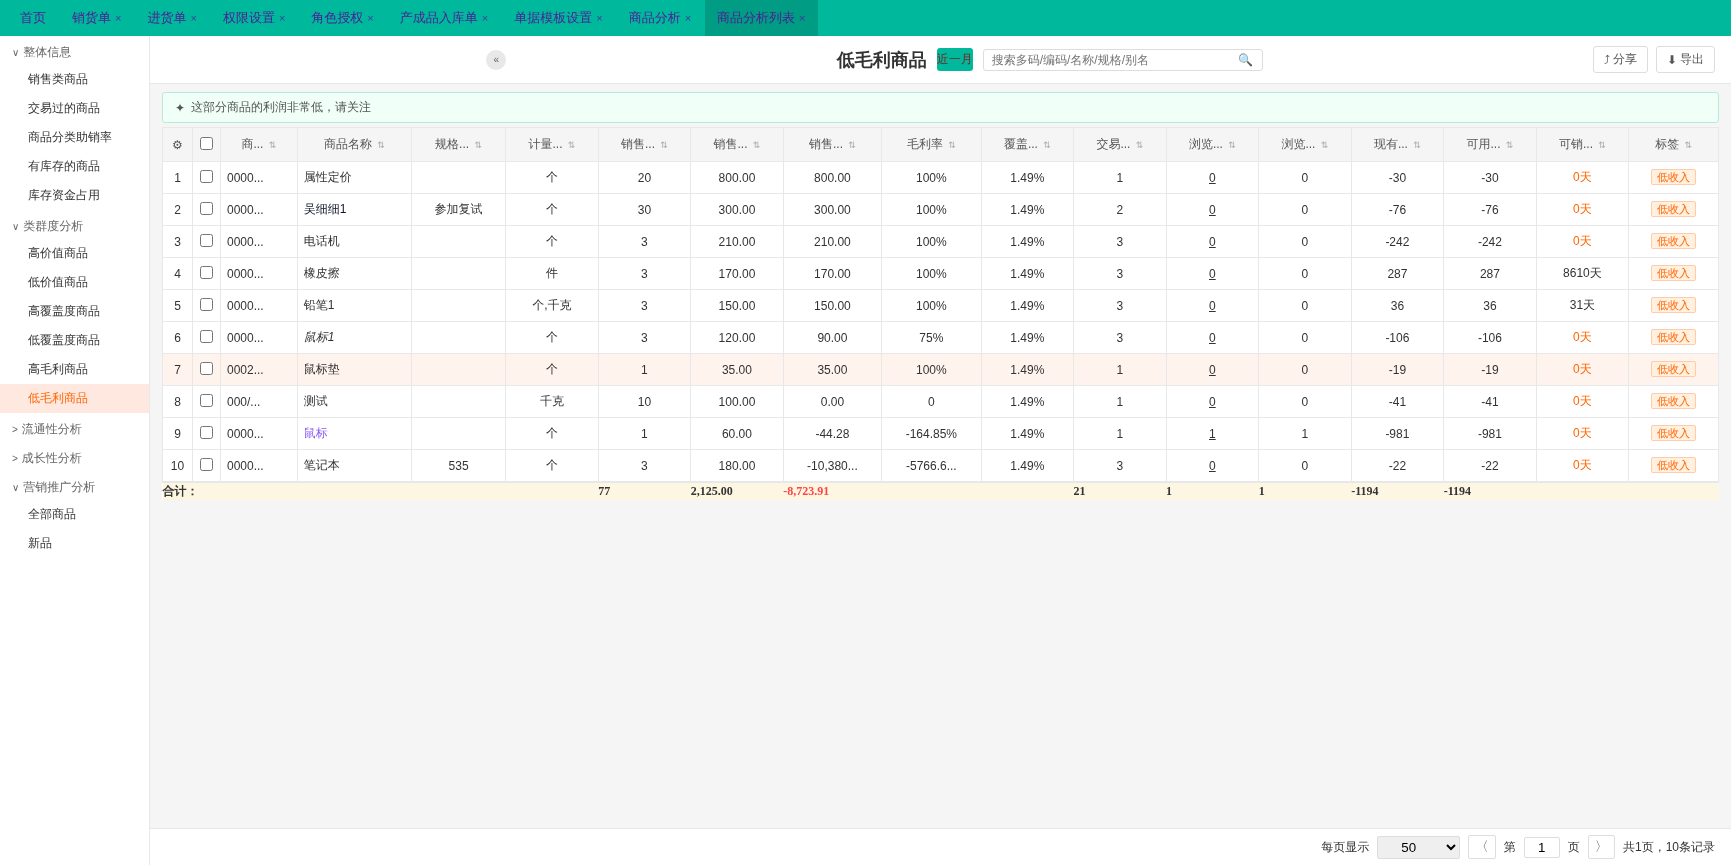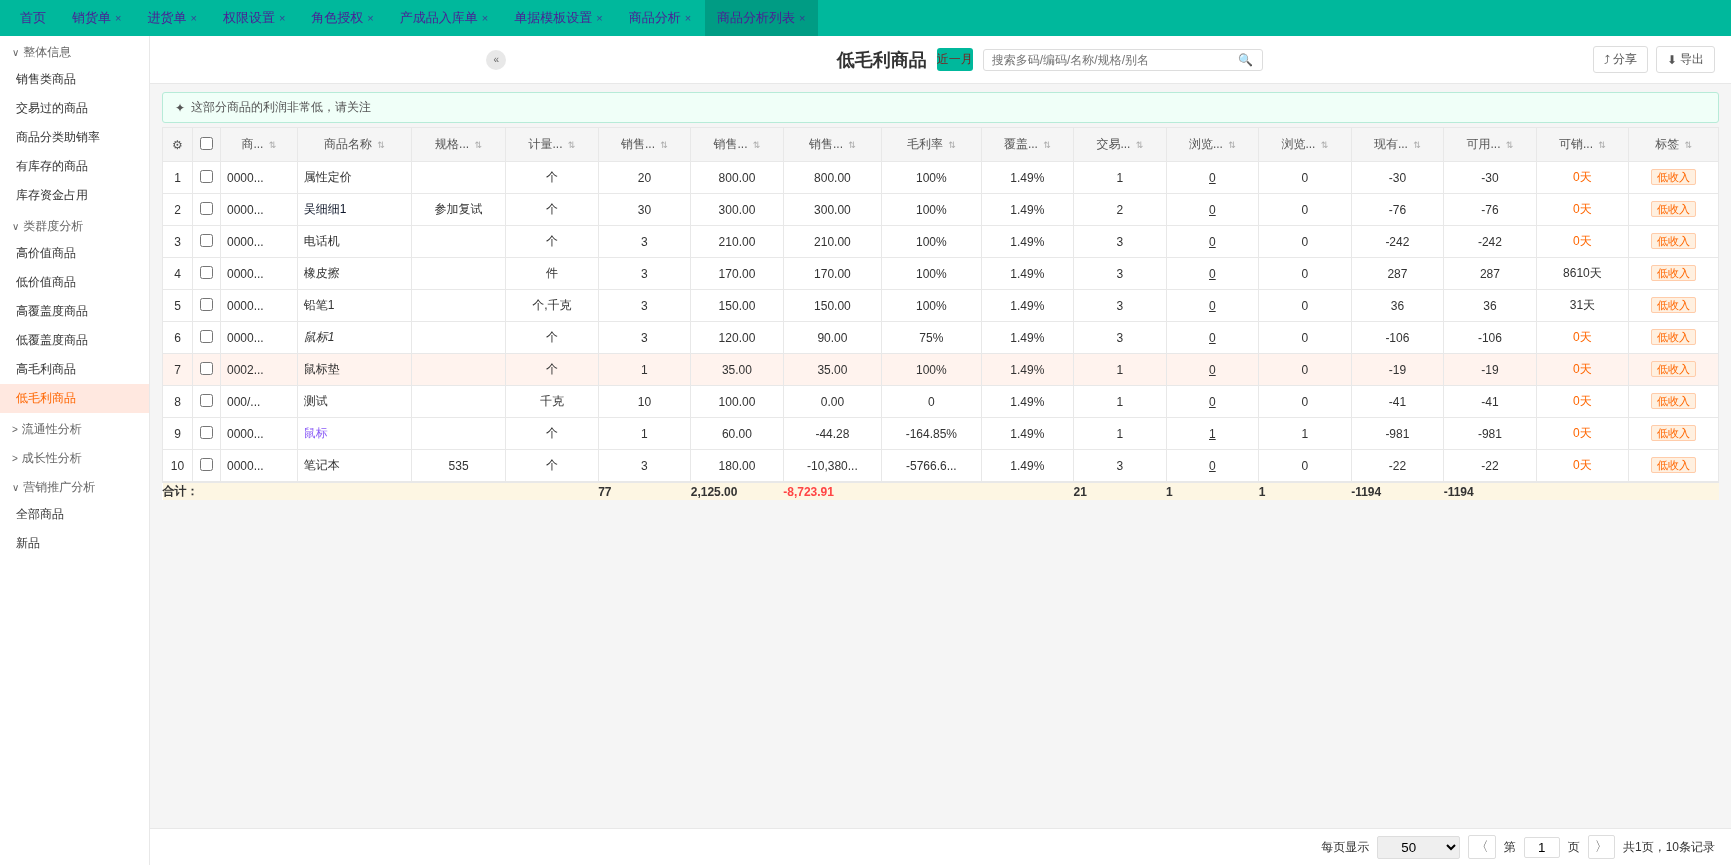--- a/index.html
+++ b/index.html
@@ -45,21 +45,21 @@
     .sidebar-group-title {
       padding: 8px 12px 4px;
       color: #666;
       font-size: 12px;
       display: flex;
       align-items: center;
       gap: 4px;
     }
     .sidebar-group-title .arrow { font-size: 10px; }
     .sidebar-item {
-      padding: 6px 16px;
+      padding: 6px 28px;
       cursor: pointer;
       color: #333;
       font-size: 12px;
     }
     .sidebar-item.active { background: #ffe8e0; color: #ff6600; }
 
     
     .content-area {
       flex: 1;
       display: flex;
@@ -193,20 +193,21 @@
     .link-underline { text-decoration: underline; color: #333; cursor: pointer; }
 
     
     .footer-total {
       background: #fdf6e3;
       border-top: 2px solid #e8e8e8;
     }
     .footer-total td {
       background: #fdf6e3;
       font-weight: bold;
+      font-family: Liberation Serif, serif;
     }
 
     
     .pagination-bar {
       background: #fff;
       border-top: 1px solid #e8e8e8;
       padding: 6px 16px;
       display: flex;
       align-items: center;
       justify-content: flex-end;

